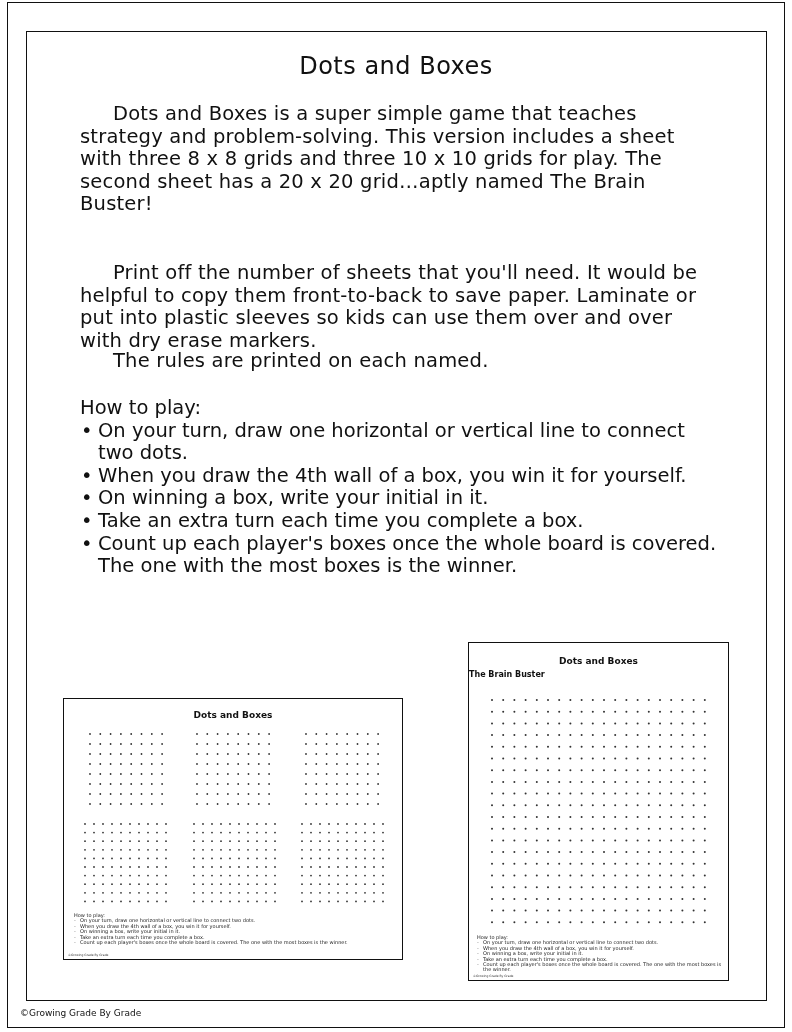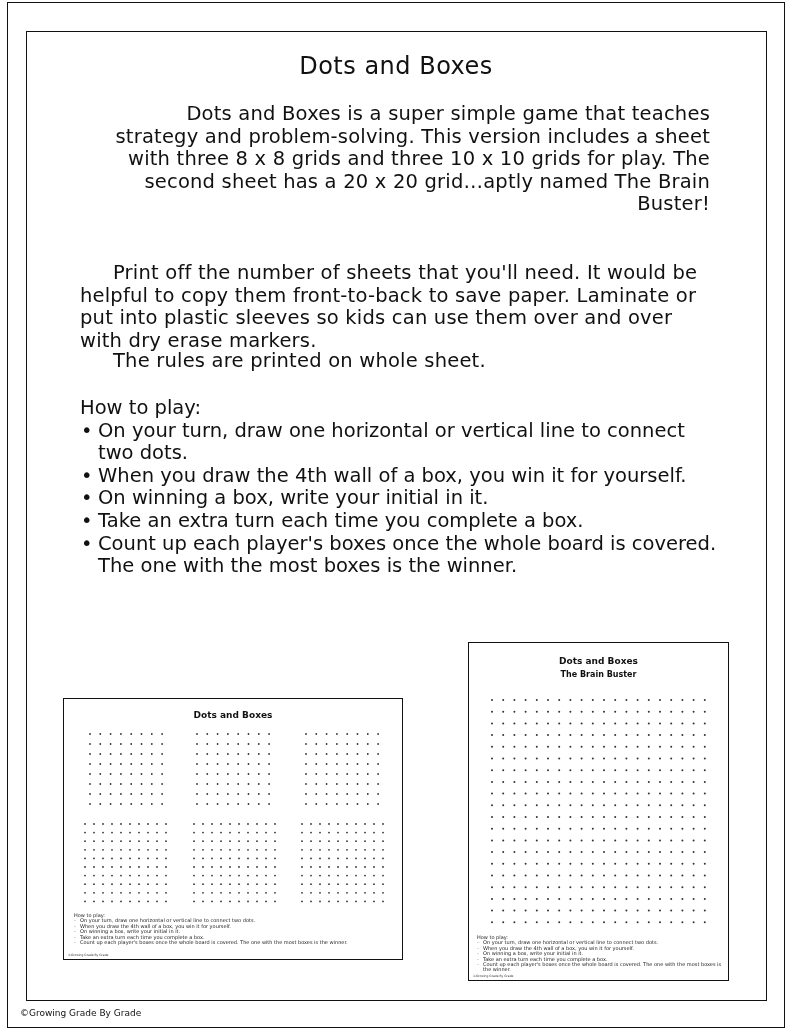--- a/index.html
+++ b/index.html
@@ -7,35 +7,35 @@
            font-family: "DejaVu Sans", sans-serif; color: #111; }
     .outer-frame { position: absolute; left: 7px; top: 2px; width: 778px; height: 1026px;
                    border: 1.5px solid #111; box-sizing: border-box; }
     .inner-frame { position: absolute; left: 26px; top: 31px; width: 741px; height: 970px;
                    border: 1.5px solid #111; box-sizing: border-box; }
     .title { position: absolute; left: 0; width: 792px; top: 52px; text-align: center;
              font-size: 24px; letter-spacing: 0.5px; }
     .para { position: absolute; left: 80px; width: 630px; font-size: 19.5px; line-height: 22.6px;
             letter-spacing: 0.2px; margin: 0; }
     .para .indent { display: inline-block; width: 33px; }
-    .p1 { top: 103px; text-align: right; }
+    .p1 { top: 103px; }
     .p2 { top: 238px; margin-top: 24px; }
     .p3 { top: 350px; }
     .howto { position: absolute; left: 80px; top: 397px; width: 640px; font-size: 19.5px; line-height: 22.6px; }
     .howto ul { list-style: none; margin: 0; padding: 0; }
     .howto li { position: relative; padding-left: 18px; }
     .howto li::before { content: "•"; position: absolute; left: 1px; top: 0; }
 
     .sheet { position: absolute; border: 1.5px solid #111; box-sizing: border-box; background: #fff; }
     .sheet-left { left: 63px; top: 698px; width: 340px; height: 262px; }
     .sheet-right { left: 468px; top: 642px; width: 261px; height: 339px; }
     .sheet-title { position: absolute; left: 0; width: 100%; text-align: center; font-size: 9px; font-weight: bold; }
     .sheet-left .sheet-title { top: 11px; }
     .sheet-right .sheet-title { top: 13px; }
-    .sheet-subtitle { position: absolute; left: 0; width: 100%; text-align: center; font-size: 8px; font-weight: bold; top: 27px; }
+    .sheet-subtitle { position: absolute; left: 0; width: 100%; text-align: left; font-size: 8px; font-weight: bold; top: 27px; }
     .mini-rules { position: absolute; font-size: 5px; line-height: 5.4px; color: #222; }
     .sheet-left .mini-rules { left: 10px; top: 214px; width: 325px; }
     .sheet-right .mini-rules { left: 8px; top: 292px; width: 245px; }
     .mini-rules ul { list-style: none; margin: 0; padding: 0; }
     .mini-rules li { padding-left: 6px; position: relative; }
     .mini-rules li::before { content: "-"; position: absolute; left: 0; }
     .mini-credit { position: absolute; font-size: 3px; color: #333; }
     .sheet-left .mini-credit { left: 4px; top: 254px; }
     .sheet-right .mini-credit { left: 4px; top: 331px; }
     svg.dots { position: absolute; left: 0; top: 0; overflow: visible; }
@@ -44,21 +44,21 @@
 </head>
 <body>
 
 <div class="outer-frame"></div>
 <div class="inner-frame"></div>
 
 <div class="title">Dots and Boxes</div>
 
 <p class="para p1"><span class="indent"></span><span>Dots and Boxes is a super simple game that teaches strategy and problem-solving. This version includes a sheet with three 8 x 8 grids and three 10 x 10 grids for play. The second sheet has a 20 x 20 grid…aptly named The Brain Buster!</span></p>
 <p class="para p2"><span class="indent"></span><span>Print off the number of sheets that you'll need. It would be helpful to copy them front-to-back to save paper. Laminate or put into plastic sleeves so kids can use them over and over with dry erase markers.</span></p>
-<p class="para p3"><span class="indent"></span><span>The rules are printed on whole sheet.</span></p>
+<p class="para p3"><span class="indent"></span><span>The rules are printed on each named.</span></p>
 
 <div class="howto">
   <div>How to play:</div>
   <ul>
     <li>On your turn, draw one horizontal or vertical line to connect two dots.</li>
     <li>When you draw the 4th wall of a box, you win it for yourself.</li>
     <li>On winning a box, write your initial in it.</li>
     <li>Take an extra turn each time you complete a box.</li>
     <li>Count up each player's boxes once the whole board is covered. The one with the most boxes is the winner.</li>
   </ul>

